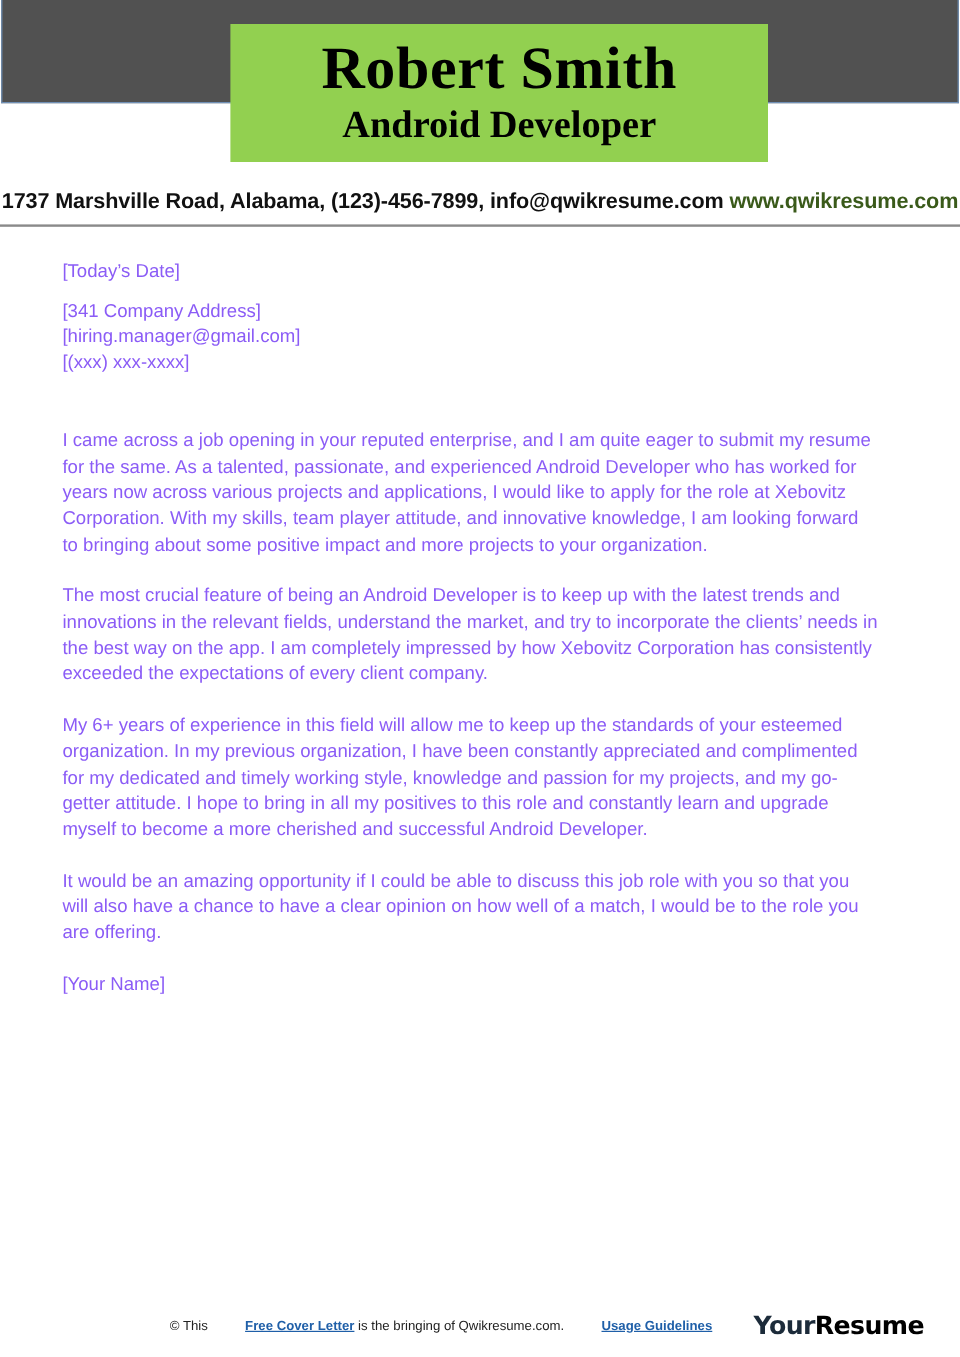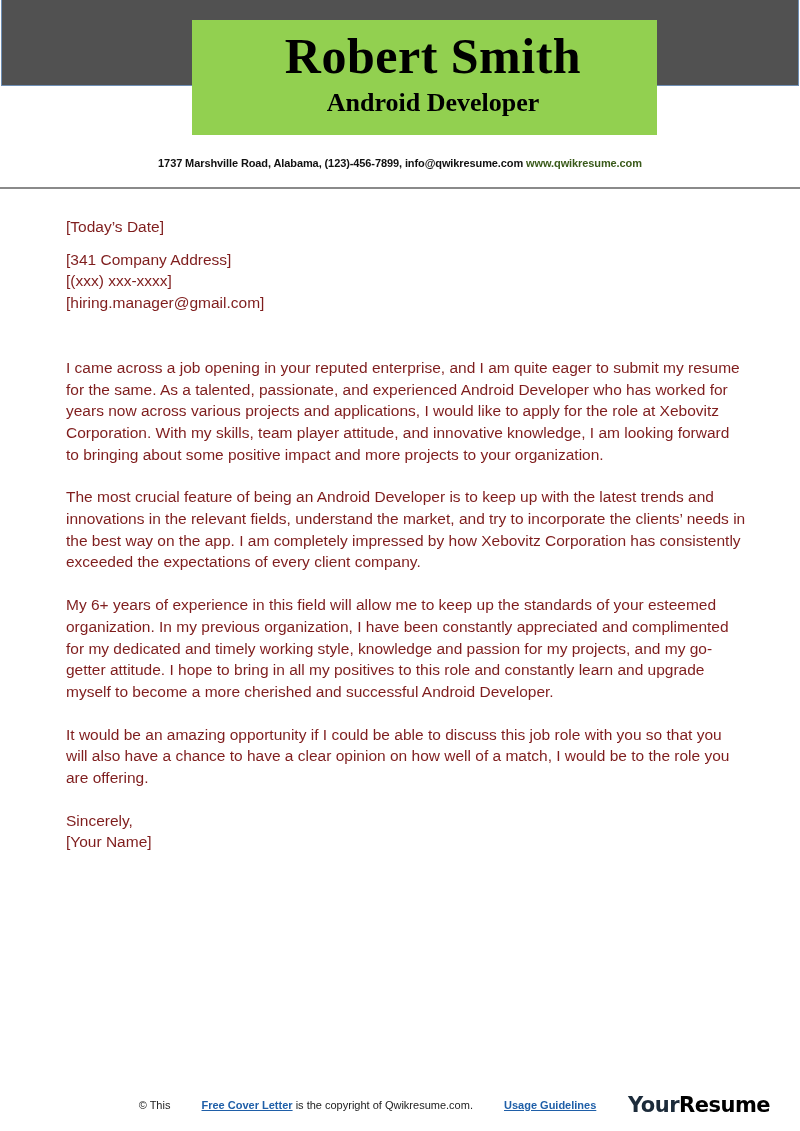--- a/index.html
+++ b/index.html
@@ -7,42 +7,42 @@
     width: 800px; height: 1131px; position: relative; background: #ffffff;
     font-family: "Liberation Sans", sans-serif; color: #111; overflow: hidden;
   }
   .top-band {
     position: absolute; left: 1px; top: 0; width: 798px; height: 86px;
     background: #515151; border-bottom: 1px solid #6f8fb5; border-left: 1px solid #6f8fb5; border-right: 1px solid #6f8fb5;
     box-sizing: border-box;
   }
   .name-box {
     position: absolute; left: 192px; top: 20px; width: 448px; height: 115px;
-    background: #92d050; text-align: center; padding-left: 17px;
+    background: #92d050; text-align: center;
   }
   .name {
     font-family: "Liberation Serif", serif; font-weight: bold;
     font-size: 50px; line-height: 56px; margin-top: 8px; color: #000;
     letter-spacing: 0.5px;
   }
   .title {
     font-family: "Liberation Serif", serif; font-weight: bold;
-    font-size: 26px; line-height: 34px; color: #000; margin-top: 2px;
+    font-size: 32px; line-height: 34px; color: #000; margin-top: 2px;
   }
   .contact {
     position: absolute; left: 0; top: 157px; width: 800px; text-align: center;
-    font-size: 11px; font-weight: bold; color: #111; letter-spacing: -0.1px;
+    font-size: 18px; font-weight: bold; color: #111; letter-spacing: -0.1px;
   }
   .contact .web { color: #3a5a1a; }
   .divider {
     position: absolute; left: 0; top: 187px; width: 800px; height: 2px; background: #8a8a8a;
   }
   .body {
-    position: absolute; left: 66px; top: 216px; width: 680px;
-    font-size: 15.5px; line-height: 21.7px; color: #7f1d1d;
+    position: absolute; left: 52px; top: 216px; width: 680px;
+    font-size: 15.5px; line-height: 21.7px; color: #8b5cf6;
   }
   .body p { margin: 0; }
   .date { margin-bottom: 11px !important; }
   .addr-block { margin-bottom: 43px !important; }
   .salutation { margin-bottom: 11px !important; }
   .para { margin-bottom: 21px !important; }
   .closing { margin-top: 8px; }
   .footer {
     position: absolute; left: 0; top: 1099px; width: 735px; text-align: center;
     font-size: 11px; color: #222;
@@ -67,30 +67,29 @@
 <div class="contact">
   <span>1737 Marshville Road, Alabama, (123)-456-7899, info@qwikresume.com</span>
   <span class="web">www.qwikresume.com</span>
 </div>
 <div class="divider"></div>
 
 <div class="body">
   <p class="date">[Today’s Date]</p>
   <div class="addr-block">
     <p>[341 Company Address]</p>
+    <p>[hiring.manager@gmail.com]</p>
     <p>[(xxx) xxx-xxxx]</p>
-    <p>[hiring.manager@gmail.com]</p>
   </div>
   <p class="para">I came across a job opening in your reputed enterprise, and I am quite eager to submit my resume for the same. As a talented, passionate, and experienced Android Developer who has worked for years now across various projects and applications, I would like to apply for the role at Xebovitz Corporation. With my skills, team player attitude, and innovative knowledge, I am looking forward to bringing about some positive impact and more projects to your organization.</p>
   <p class="para">The most crucial feature of being an Android Developer is to keep up with the latest trends and innovations in the relevant fields, understand the market, and try to incorporate the clients’ needs in the best way on the app. I am completely impressed by how Xebovitz Corporation has consistently exceeded the expectations of every client company.</p>
   <p class="para">My 6+ years of experience in this field will allow me to keep up the standards of your esteemed organization. In my previous organization, I have been constantly appreciated and complimented for my dedicated and timely working style, knowledge and passion for my projects, and my go-getter attitude. I hope to bring in all my positives to this role and constantly learn and upgrade myself to become a more cherished and successful Android Developer.</p>
   <p class="para">It would be an amazing opportunity if I could be able to discuss this job role with you so that you will also have a chance to have a clear opinion on how well of a match, I would be to the role you are offering.</p>
-  <p class="closing">Sincerely,</p>
   <p>[Your Name]</p>
 </div>
 
 <div class="footer">
-  <span>© This </span><a>Free Cover Letter</a><span> is the copyright of Qwikresume.com. </span><a>Usage Guidelines</a>
+  <span>© This </span><a>Free Cover Letter</a><span> is the bringing of Qwikresume.com. </span><a>Usage Guidelines</a>
 </div>
 
 <div class="logo">
   <span class="q">Your</span><span class="r">Resume</span>
 </div>
 
 </body></html>

